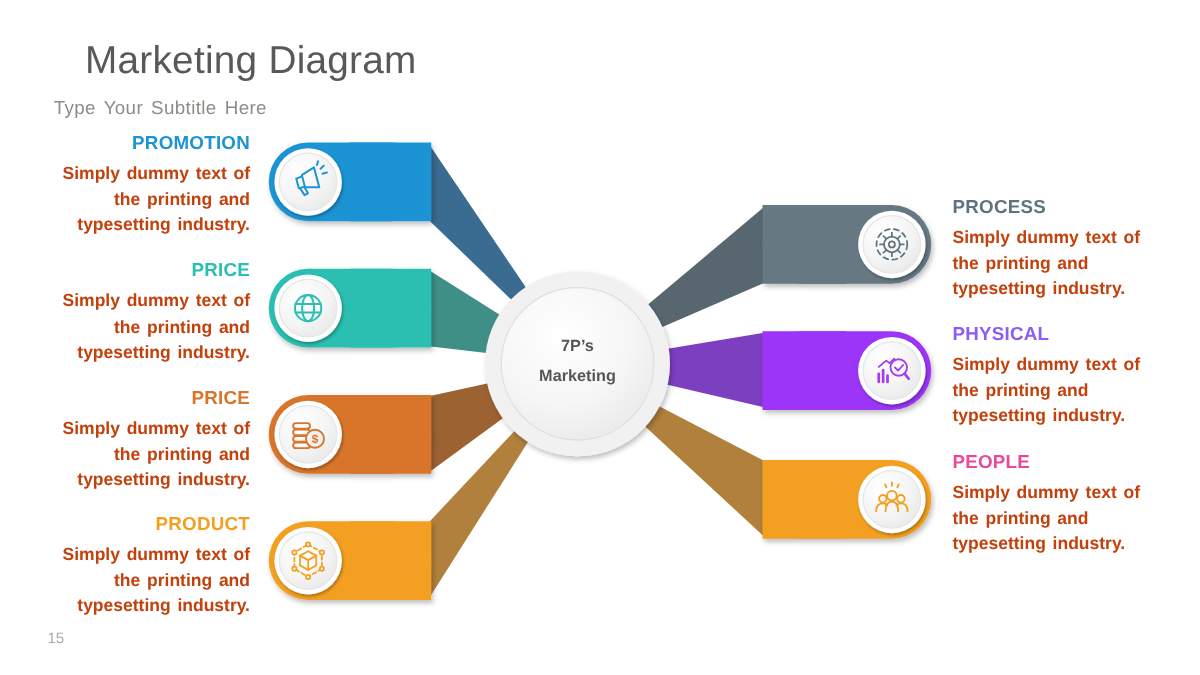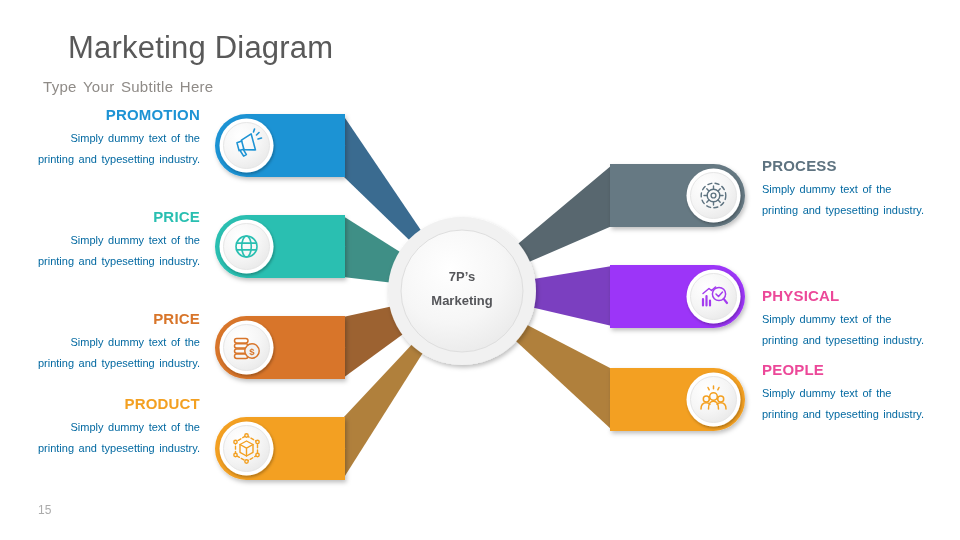--- a/index.html
+++ b/index.html
@@ -7,24 +7,24 @@
          font-family:"Liberation Sans",sans-serif;}
   .diagram-svg{position:absolute;left:0;top:0;}
   .title{position:absolute;left:42px;top:30px;font-size:31px;color:#595959;letter-spacing:.2px;margin-left:26px;}
   .subtitle{position:absolute;left:43px;top:78px;font-size:15px;color:#8f8b87;
             letter-spacing:.3px;word-spacing:2px;}
   .pagenum{position:absolute;left:38px;top:503px;font-size:12px;color:#ababab;}
   .center-label{position:absolute;left:392px;top:265px;width:140px;text-align:center;
                 font-size:13px;line-height:24px;font-weight:bold;color:#55565a;}
   .item{position:absolute;width:166px;}
   .item .hd{font-size:15px;line-height:17px;font-weight:bold;margin-bottom:5px;letter-spacing:.2px;}
-  .item .tx{font-size:11px;line-height:20.5px;color:#0369a1;word-spacing:1.5px;}
+  .item .tx{font-size:14px;line-height:20.5px;color:#c2410c;word-spacing:1.5px;font-weight:bold;}
   .item.left{left:34px;text-align:right;}
   .item.right{left:762px;text-align:left;}
-  .pos-promotion{top:106px;} .pos-place{top:208px;} .pos-price{top:310px;} .pos-product{top:395px;}
+  .pos-promotion{top:106px;} .pos-place{top:208px;} .pos-price{top:310px;} .pos-product{top:411px;}
   .pos-process{top:157px;} .pos-physical{top:259px;} .pos-people{top:361px;}
 </style>
 </head>
 <body>
 
 <div class="slide">
 
 <svg class="diagram-svg" width="960" height="540" viewBox="0 0 960 540">
   <defs>
     <filter id="ds" x="-30%" y="-30%" width="160%" height="160%">
@@ -199,21 +199,21 @@
 </div>
 <div class="item left pos-product">
   <div class="hd" style="color: rgb(243, 160, 33);">PRODUCT</div>
   <div class="tx">Simply dummy text of the printing and typesetting industry.</div>
 </div>
 <div class="item right pos-process">
   <div class="hd" style="color: rgb(94, 115, 128);">PROCESS</div>
   <div class="tx">Simply dummy text of the printing and typesetting industry.</div>
 </div>
 <div class="item right pos-physical">
-  <div class="hd" style="color: #ec4899; margin-top: 28px;">PHYSICAL</div>
+  <div class="hd" style="color: #8b5cf6;">PHYSICAL</div>
   <div class="tx">Simply dummy text of the printing and typesetting industry.</div>
 </div>
 <div class="item right pos-people">
   <div class="hd" style="color: #ec4899;">PEOPLE</div>
   <div class="tx">Simply dummy text of the printing and typesetting industry.</div>
 </div>
 
 <div class="pagenum">15</div>
 
 </div>

